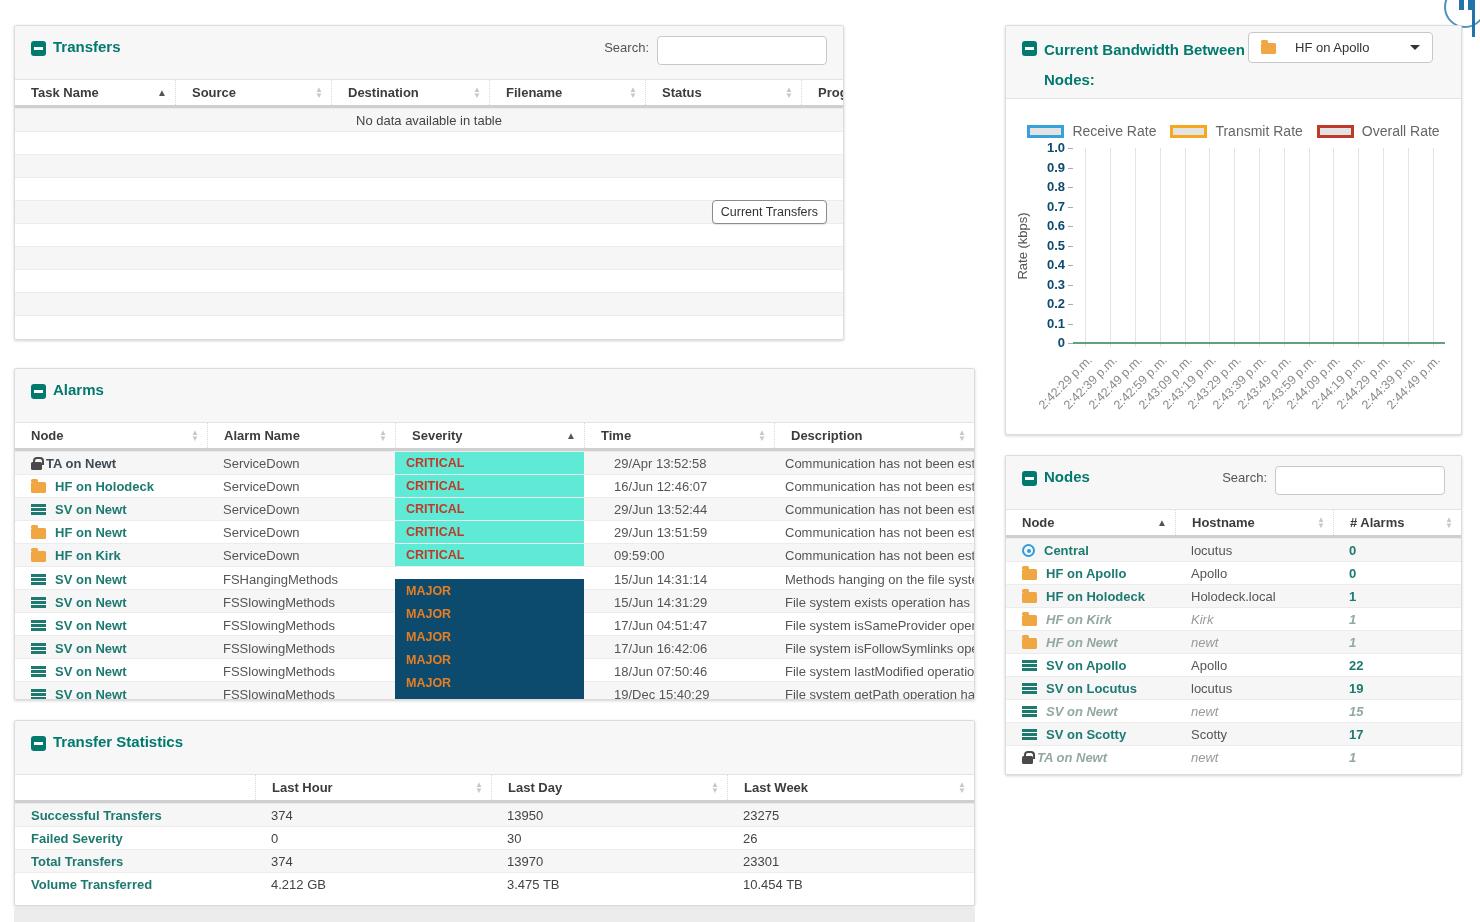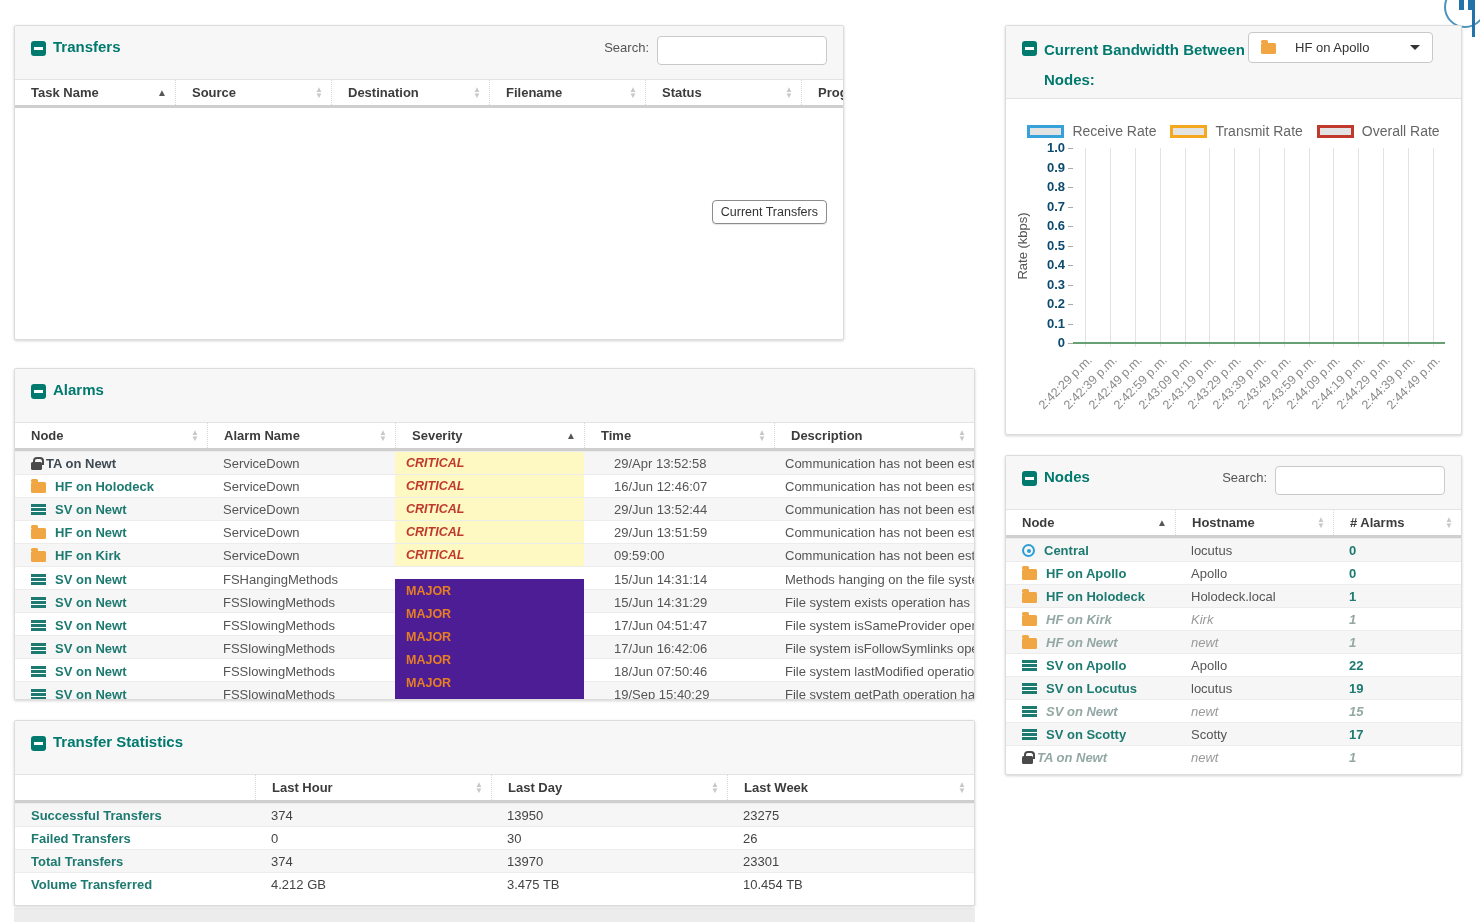--- a/index.html
+++ b/index.html
@@ -35,22 +35,22 @@
 
   .tr { height:23px; border-top:1px solid #ececec; font-size:13px; }
   .tr.odd { background:#f6f6f6; }
   .tr.even { background:#ffffff; }
   .td { padding:0 10px 0 16px; display:flex; align-items:center; height:100%; overflow:hidden; white-space:nowrap; }
   .node-name { color:#1d7a70; font-weight:600; cursor:pointer; }
   .node-name.dark { color:#3f4a52; }
   .offline .node-name { color:#93a8a4; font-style:italic; }
   .offline .td { font-style:italic; color:#9a9a9a; }
   .td.sev { padding-left:11px; font-weight:bold; font-size:12.5px; }
-  .sev-critical { background:#fef9c3; color:#c0392b;font-style:italic; }
-  .sev-major { background:#4c1d95; color:#e67e22;margin-top:24px; }
+  .sev-critical { background:#5eead4; color:#c0392b; }
+  .sev-major { background:#0c4a6e; color:#e67e22;margin-top:24px; }
   .td.time { padding-left:30px; color:#555; }
   .td.desc { padding-left:11px; color:#555; }
   .nodata { height:23px; background:#f6f6f6; border-top:1px solid #ececec; text-align:center;
     font-size:13px; color:#444; line-height:23px; }
 
   .current-transfers-btn { position:absolute; right:16px; top:174px; height:24px; padding:0 8px;
     background:#fff; border:1px solid #8c8c8c; border-radius:4px; font-size:12.5px; color:#333;
     font-family:"Liberation Sans", sans-serif; cursor:pointer; box-shadow:0 1px 1px rgba(0,0,0,.1); }
 
   
@@ -157,20 +157,32 @@
         </span>
       </div>
       <div class="th">
         <span>Progress</span>
         <span class="sort-both">
           <span>▲</span>
           <span>▼</span>
         </span>
       </div>
     </div>
+  <div id="transfers-body">
+      <div class="nodata">No data available in table</div>
+      <div class="tr even"></div>
+      <div class="tr odd"></div>
+      <div class="tr even"></div>
+      <div class="tr odd"></div>
+      <div class="tr even"></div>
+      <div class="tr odd"></div>
+      <div class="tr even"></div>
+      <div class="tr odd"></div>
+      <div class="tr even"></div>
+    </div>
   <button class="current-transfers-btn">Current Transfers</button>
 </div>
 
 <div class="panel" style="left:14px; top:368px; width:961px; height:332px;">
   <div class="panel-header">
     <span class="collapse-btn">
         <span class="minus"></span>
       </span>
     <span class="panel-title">Alarms</span>
   </div>
@@ -309,21 +321,21 @@
         <div class="td time">18/Jun 07:50:46</div>
         <div class="td desc">File system lastModified operation h...</div>
       </div>
       <div class="tr grid-row alarms-grid odd">
         <div class="td">
           <span class="icon icon-server"></span>
           <span class="node-name">SV on Newt</span>
         </div>
         <div class="td">FSSlowingMethods</div>
         <div class="td sev sev-major">MAJOR</div>
-        <div class="td time">19/Sep 15:40:29</div>
+        <div class="td time">19/Dec 15:40:29</div>
         <div class="td desc">File system getPath operation has sl...</div>
       </div>
     </div>
 </div>
 
 <div class="panel" style="left:14px; top:720px; width:961px; height:186px;">
   <div class="panel-header">
     <span class="collapse-btn">
         <span class="minus"></span>
       </span>
@@ -359,21 +371,21 @@
       <div class="tr grid-row stats-grid stats-row odd">
         <div class="td">
           <span class="stats-label">Successful Transfers</span>
         </div>
         <div class="td stats-val">374</div>
         <div class="td stats-val">13950</div>
         <div class="td stats-val">23275</div>
       </div>
       <div class="tr grid-row stats-grid stats-row even">
         <div class="td">
-          <span class="stats-label">Failed Transfers</span>
+          <span class="stats-label">Failed Severity</span>
         </div>
         <div class="td stats-val">0</div>
         <div class="td stats-val">30</div>
         <div class="td stats-val">26</div>
       </div>
       <div class="tr grid-row stats-grid stats-row odd">
         <div class="td">
           <span class="stats-label">Total Transfers</span>
         </div>
         <div class="td stats-val">374</div>

